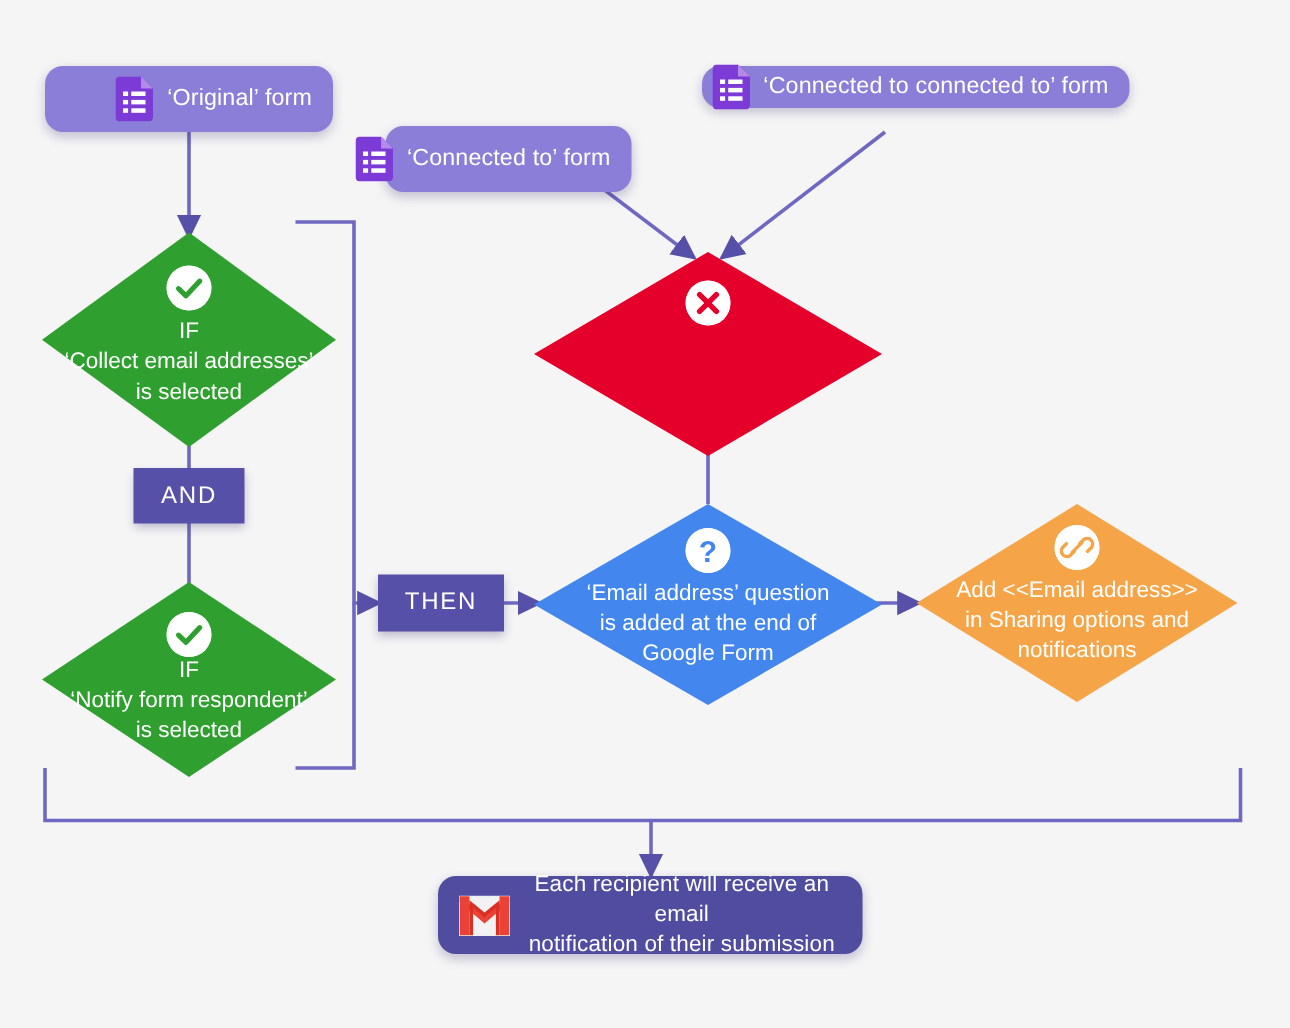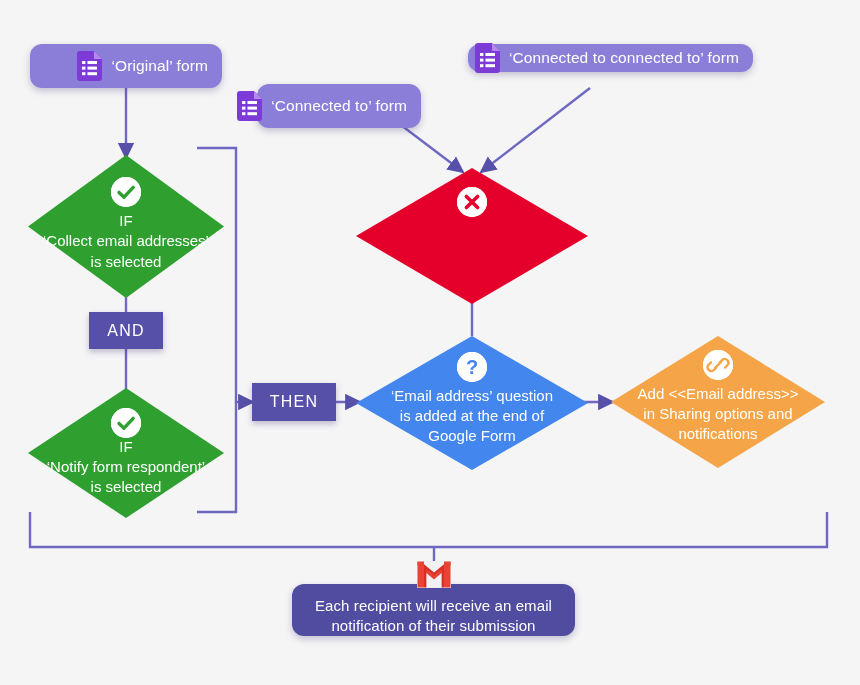--- a/index.html
+++ b/index.html
@@ -295,21 +295,21 @@
         </g>
       </svg>
     </div>
     <div class="content" style="padding-top:24px; width:78%;">
       <div><span>Add </span><span class="bold">&lt;&lt;Email address&gt;&gt;</span></div>
       <div>in Sharing options and</div>
       <div>notifications</div>
     </div>
   </div>
 
-  <div class="pill dark" style="left:292px; top:584px; width:283px; height:52px;flex-direction:column;">
+  <div class="pill dark" style="left:292px; top:584px; width:283px; height:52px;">
     <span class="gmail-icon">
       <svg viewBox="0 0 34 27" width="34" height="27" aria-hidden="true">
         <rect x="0.5" y="0.5" width="33" height="26" fill="#f2f2f2" stroke="#eceff1"></rect>
         <path d="M0.5 0.5 H7 V26.5 H0.5 Z" fill="#ea4335"></path>
         <path d="M27 0.5 H33.5 V26.5 H27 Z" fill="#ea4335"></path>
         <path d="M0.5 0.5 L17 13.8 L33.5 0.5 L33.5 4.5 L17 18.6 L0.5 4.5 Z" fill="#ea4335"></path>
         <path d="M7 3.2 L17 11.4 L27 3.2 L27 26.5 L24.6 26.5 L24.6 8.2 L17 14.6 L9.4 8.2 L9.4 26.5 L7 26.5 Z" fill="#d93025"></path>
       </svg>
     </span>
     <span class="pill-label">

